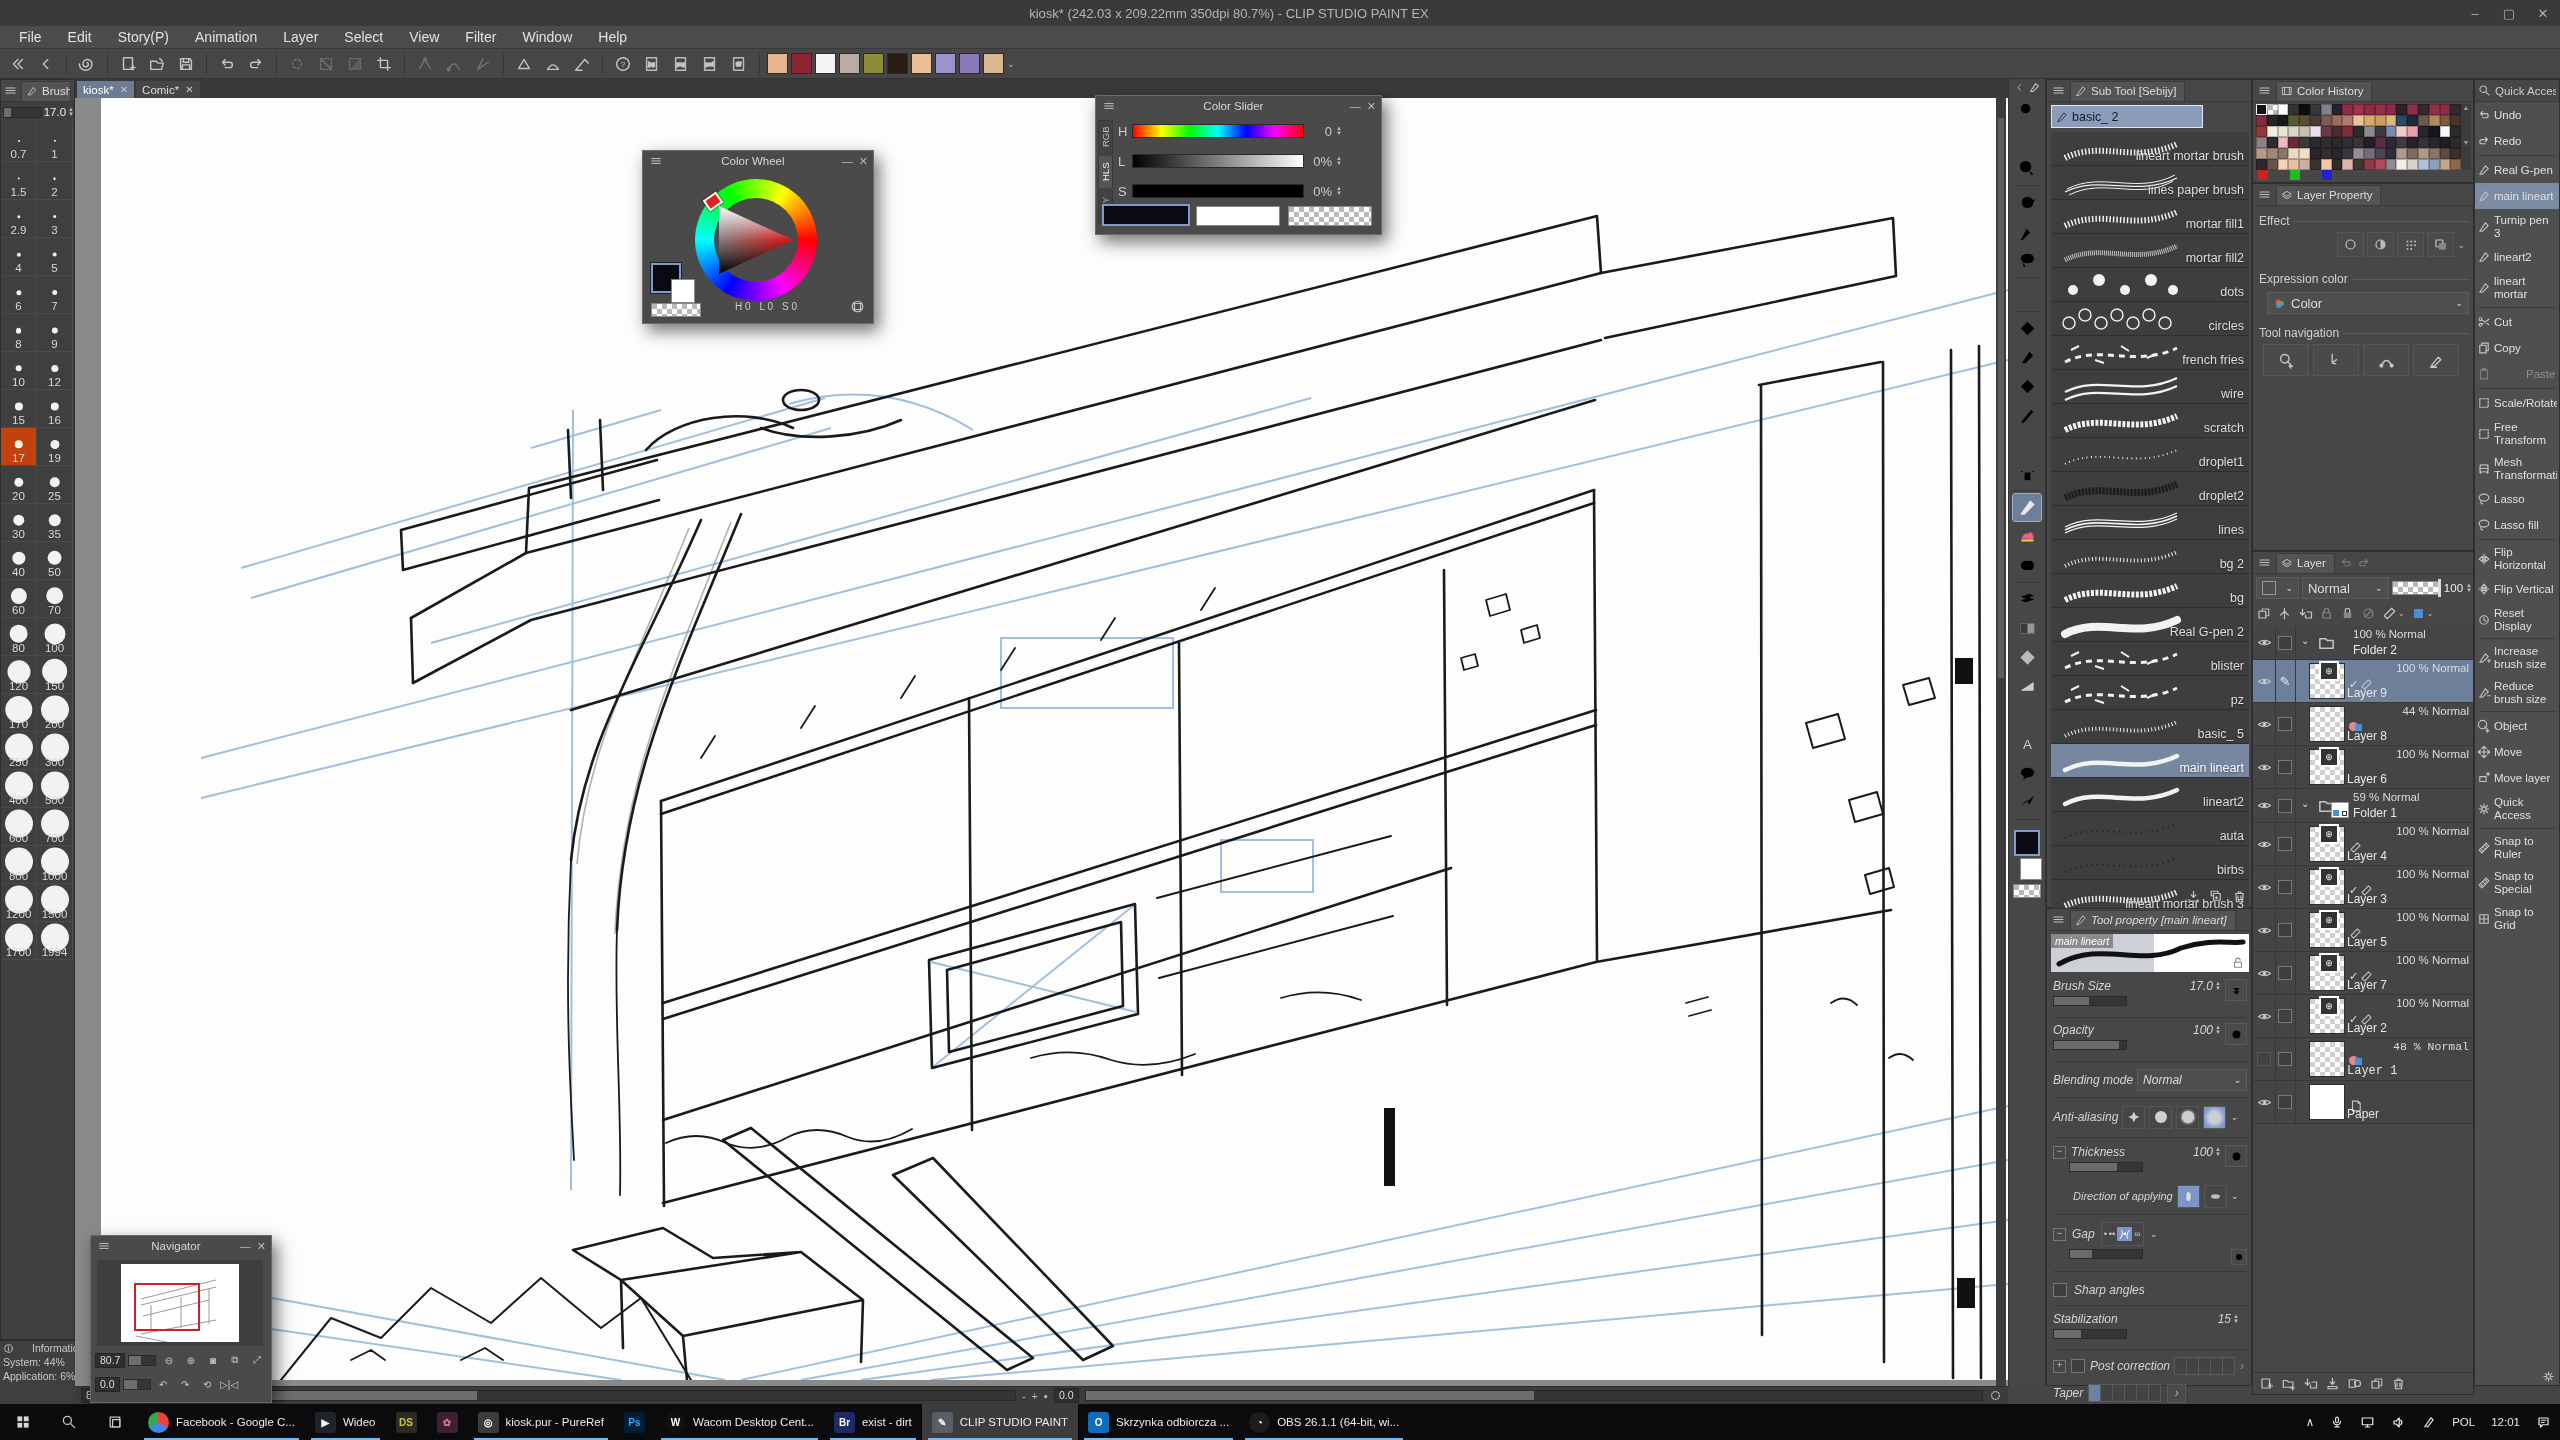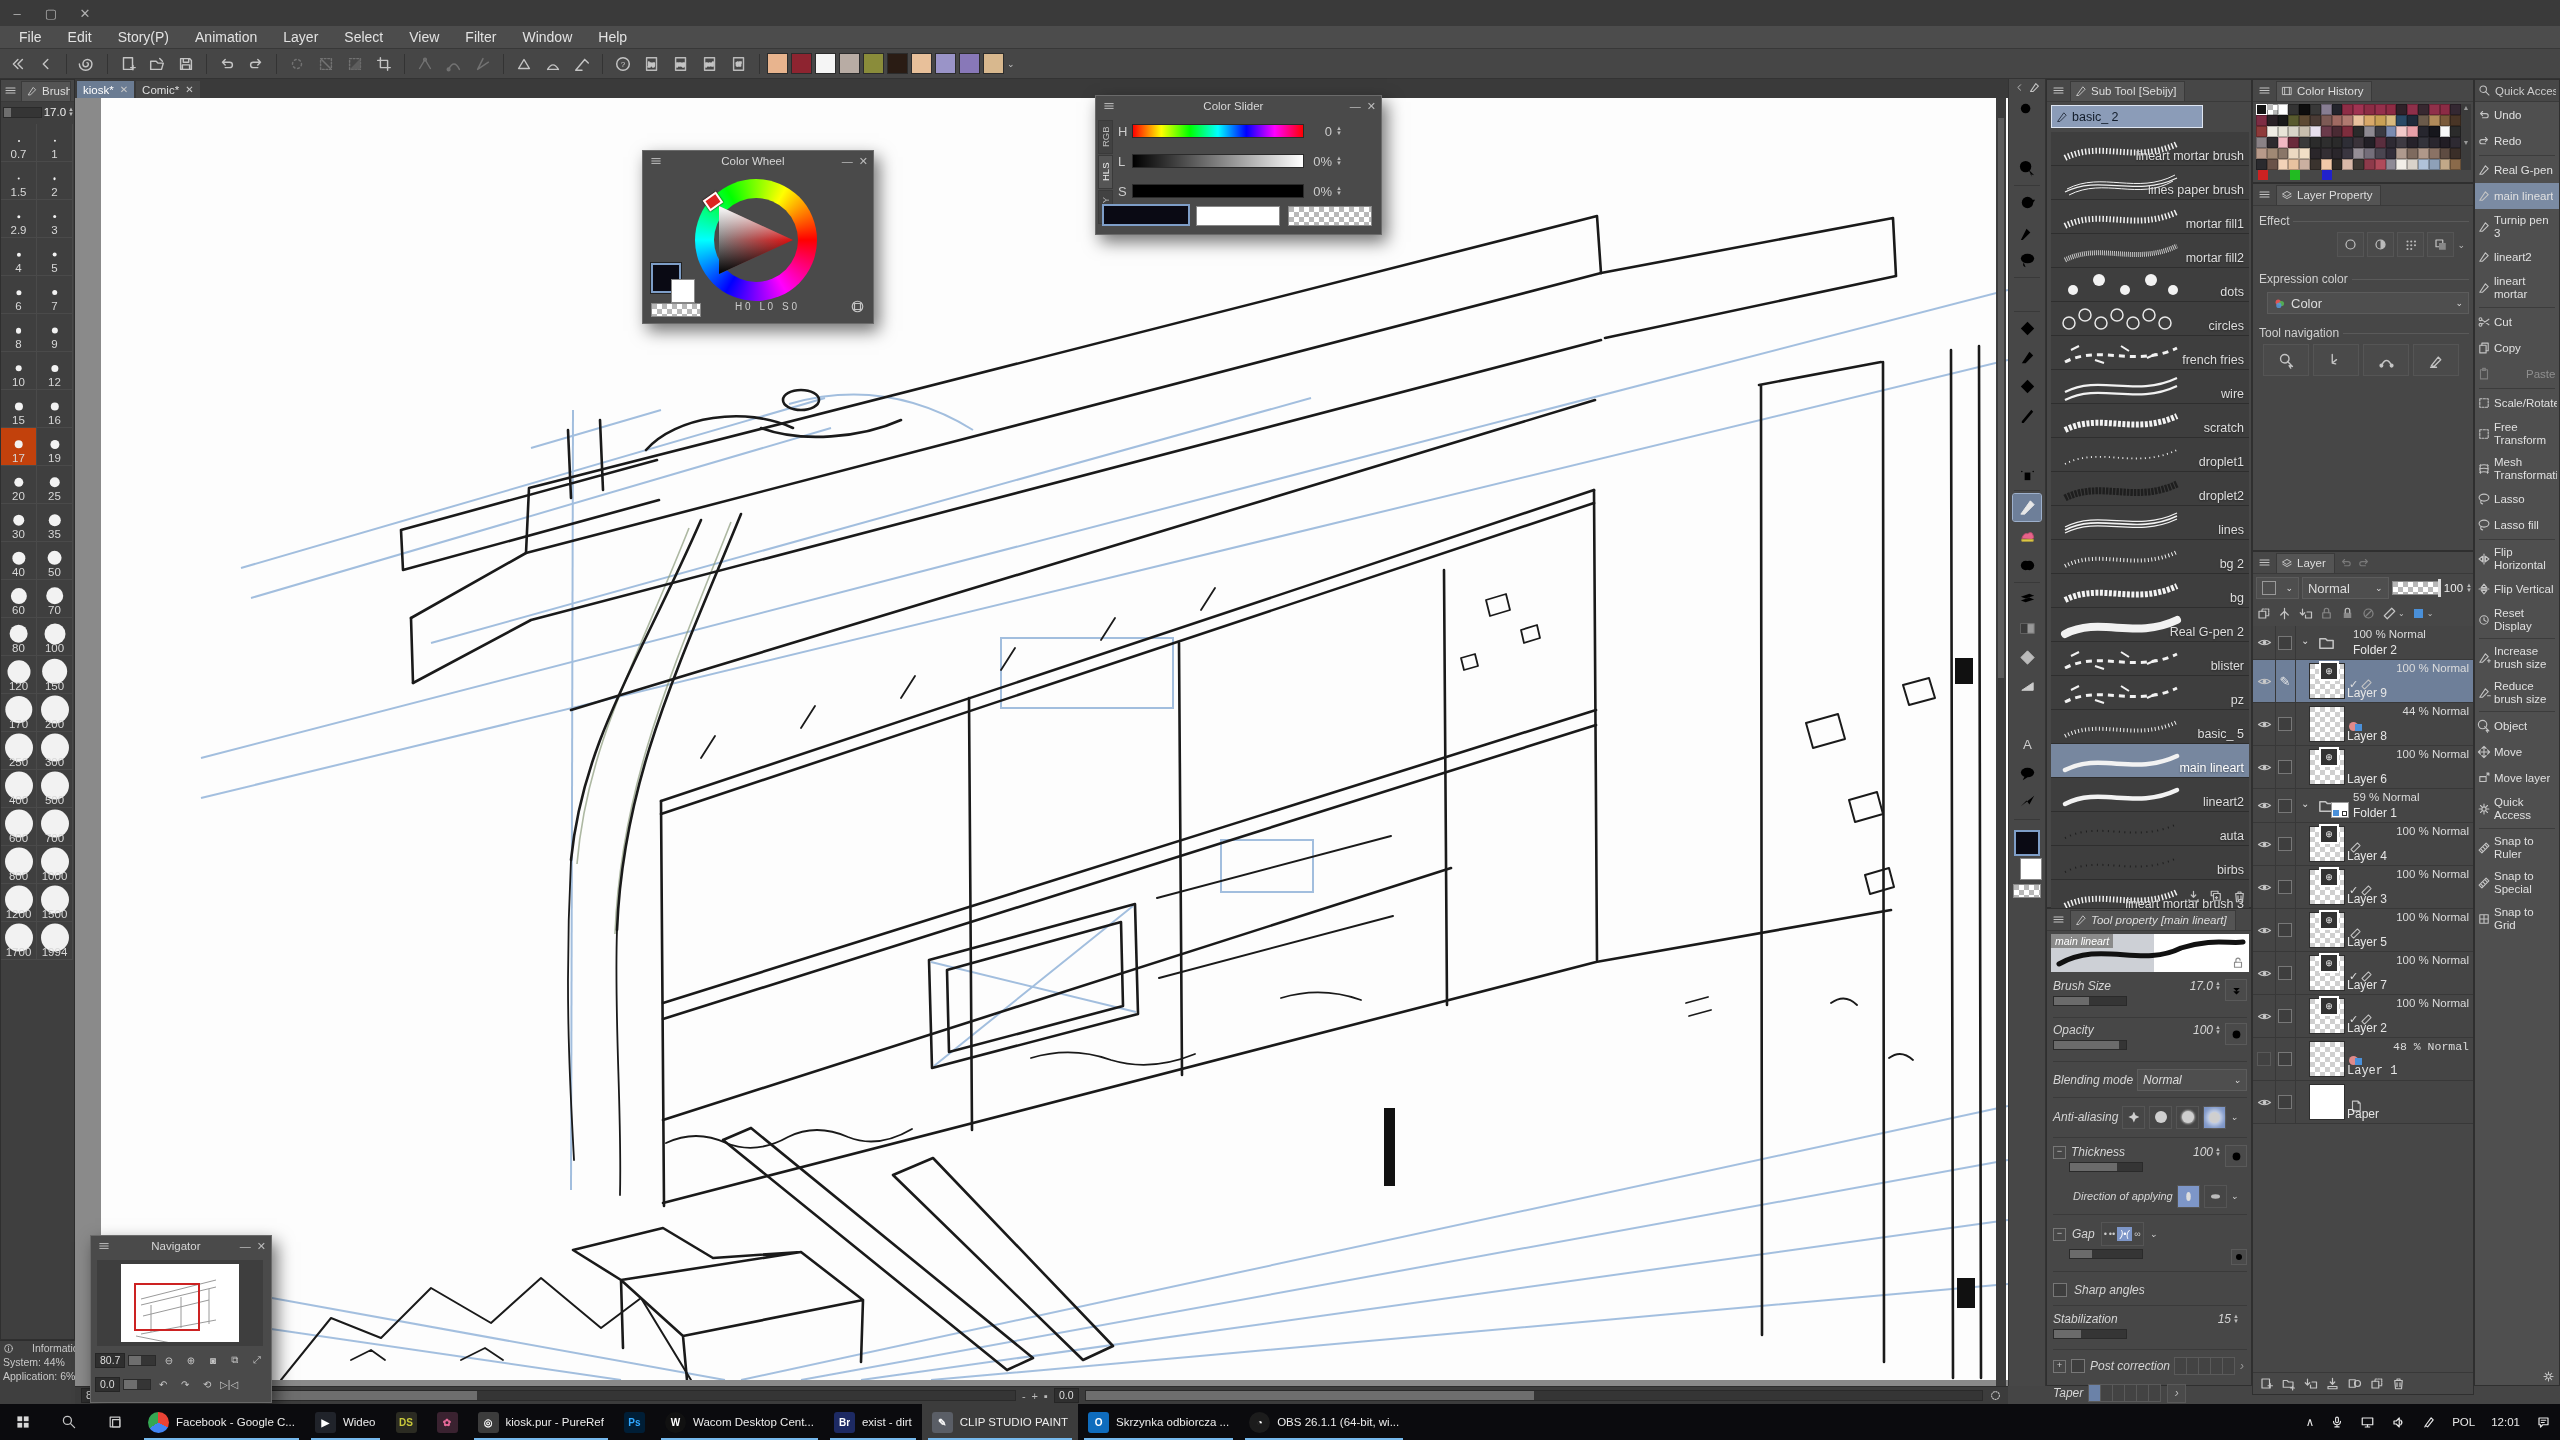--- a/index.html
+++ b/index.html
@@ -158,20 +158,21 @@
   .aicon{width:21px;height:21px;border-radius:3px;display:flex;align-items:center;justify-content:center;font-size:10px;font-weight:bold;color:#fff;flex:none;}
   #tray{margin-left:auto;display:flex;align-items:center;gap:2px;padding-right:2px;}
   #tray .titem{padding:0 7px;color:#e8e8e8;font-size:11.5px;display:flex;align-items:center;height:36px;}
 </style>
 </head>
 <body>
 
 <div id="root">
 
   <div id="titlebar" class="abs">
+    <div class="title">kiosk* (242.03 x 209.22mm 350dpi 80.7%)  - CLIP STUDIO PAINT EX</div>
     <div class="wctl">–</div>
     <div class="wctl">▢</div>
     <div class="wctl">✕</div>
   </div>
 
   <div id="menubar" class="abs">
       <span>File</span>
       <span>Edit</span>
       <span>Story(P)</span>
       <span>Animation</span>

